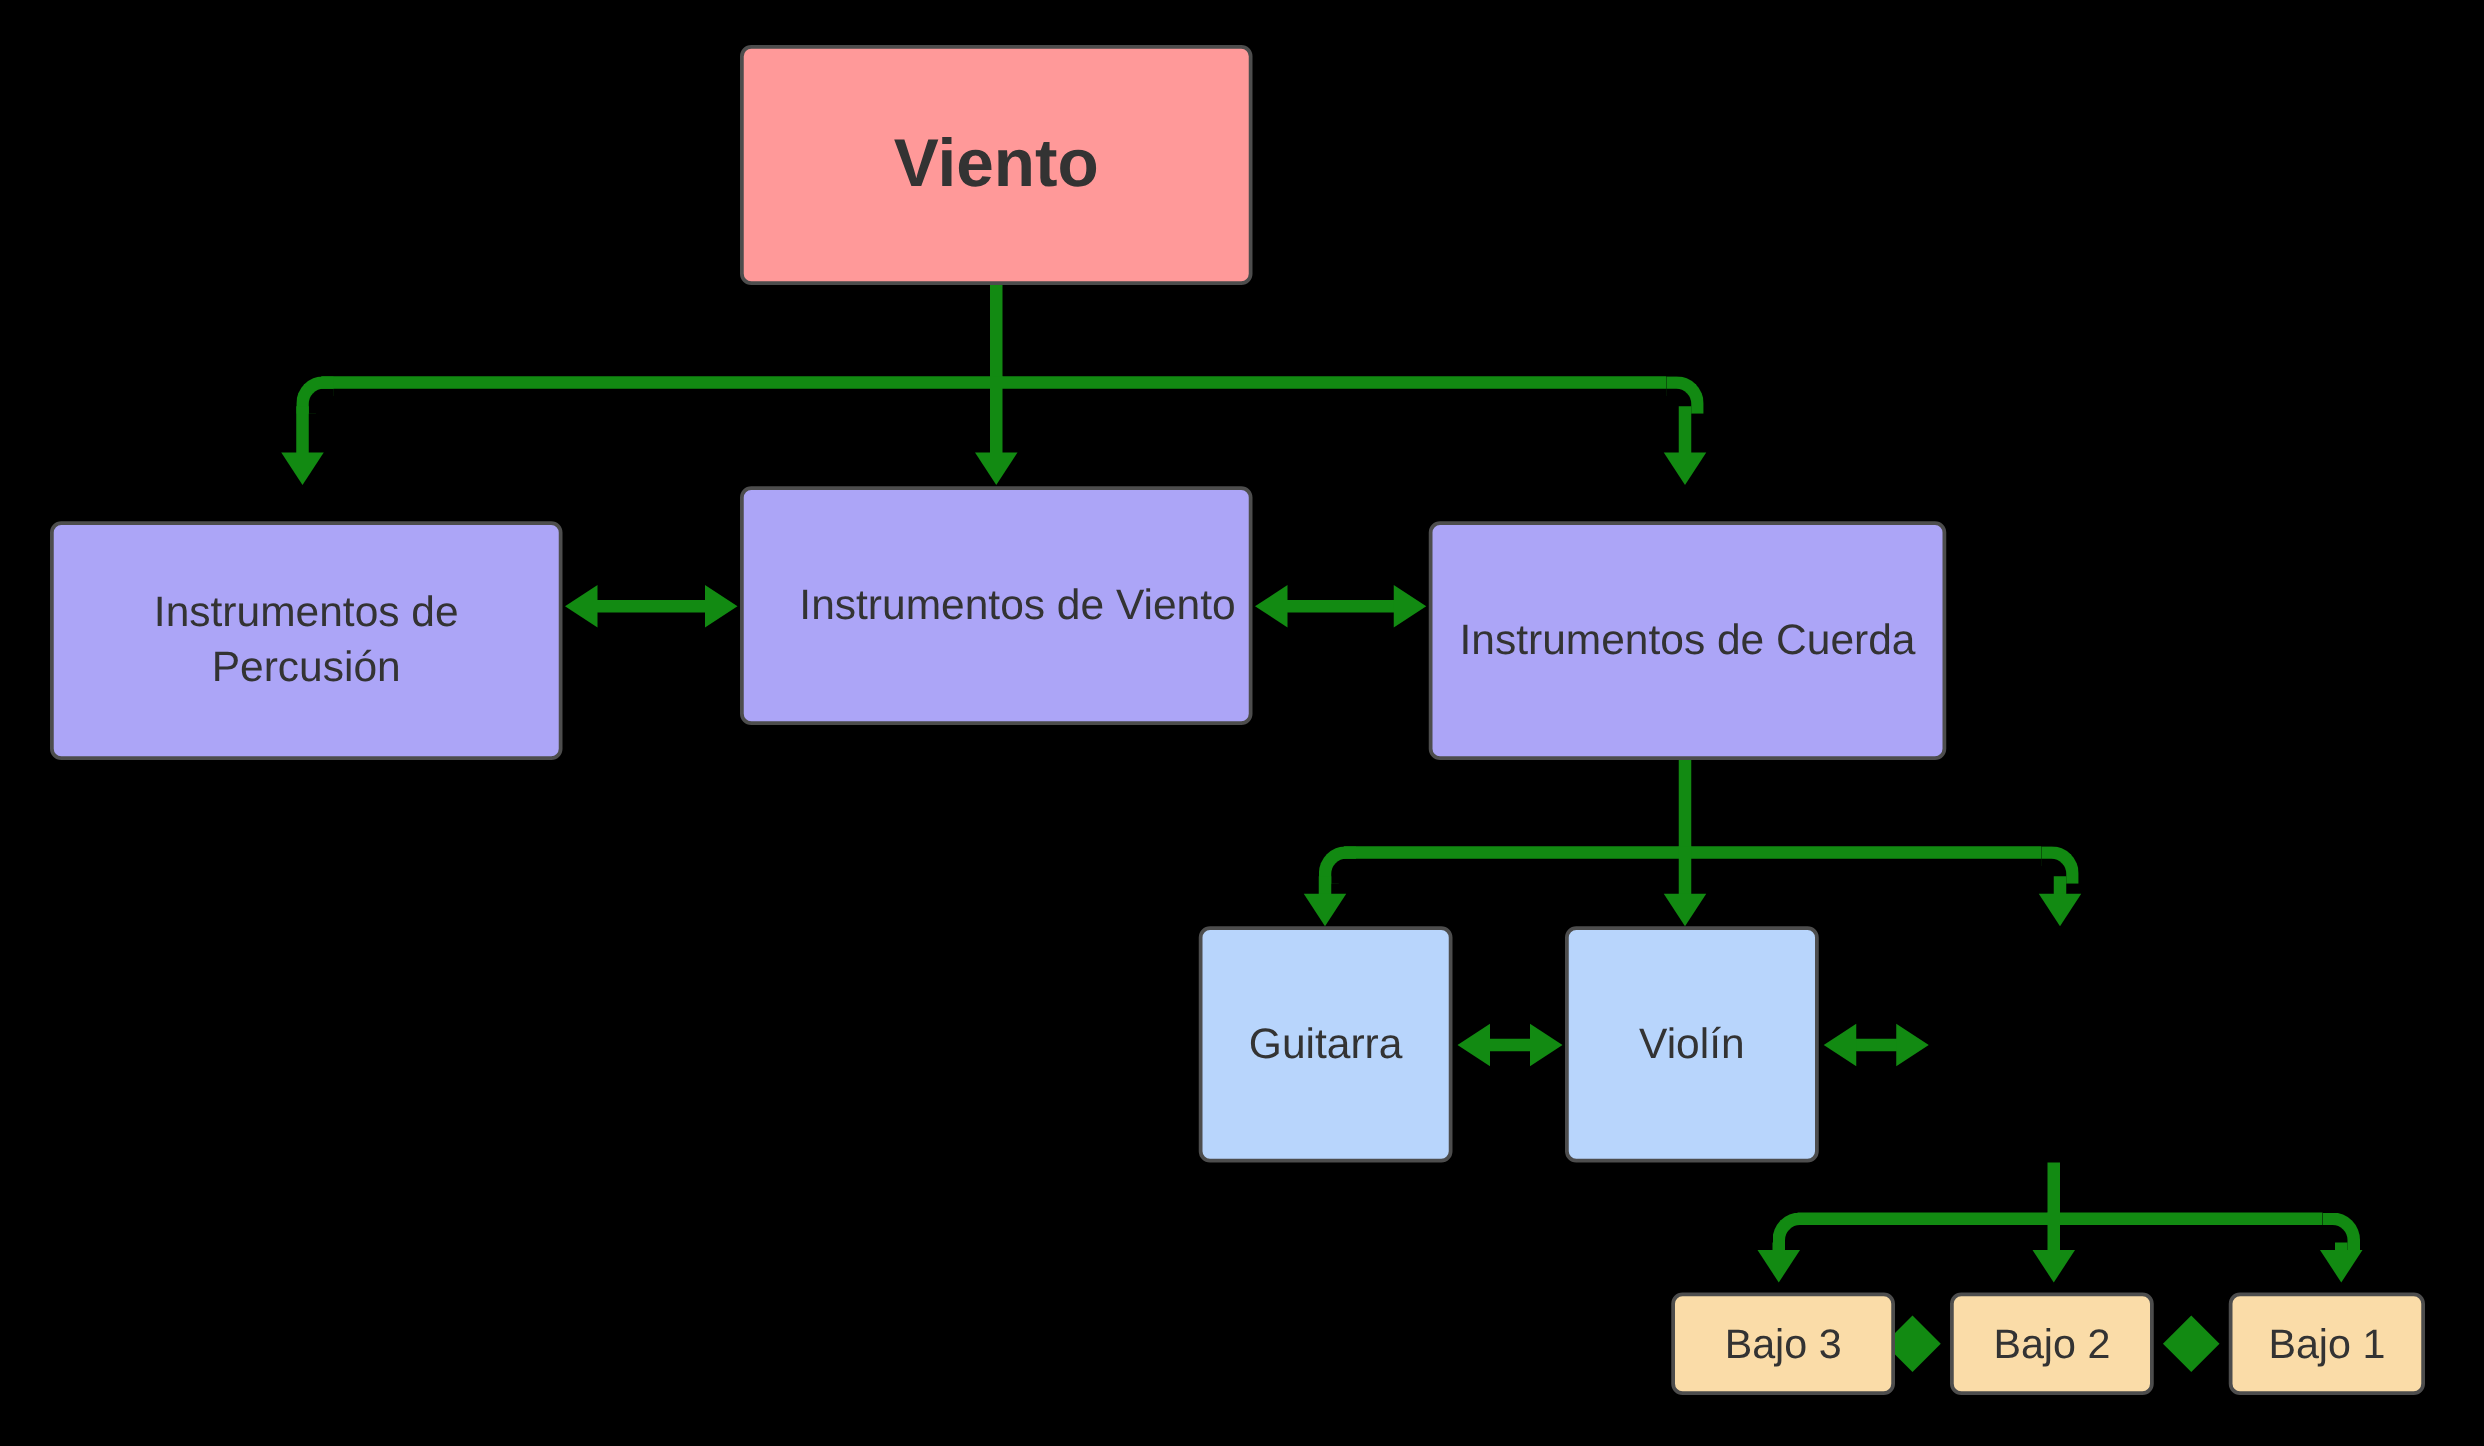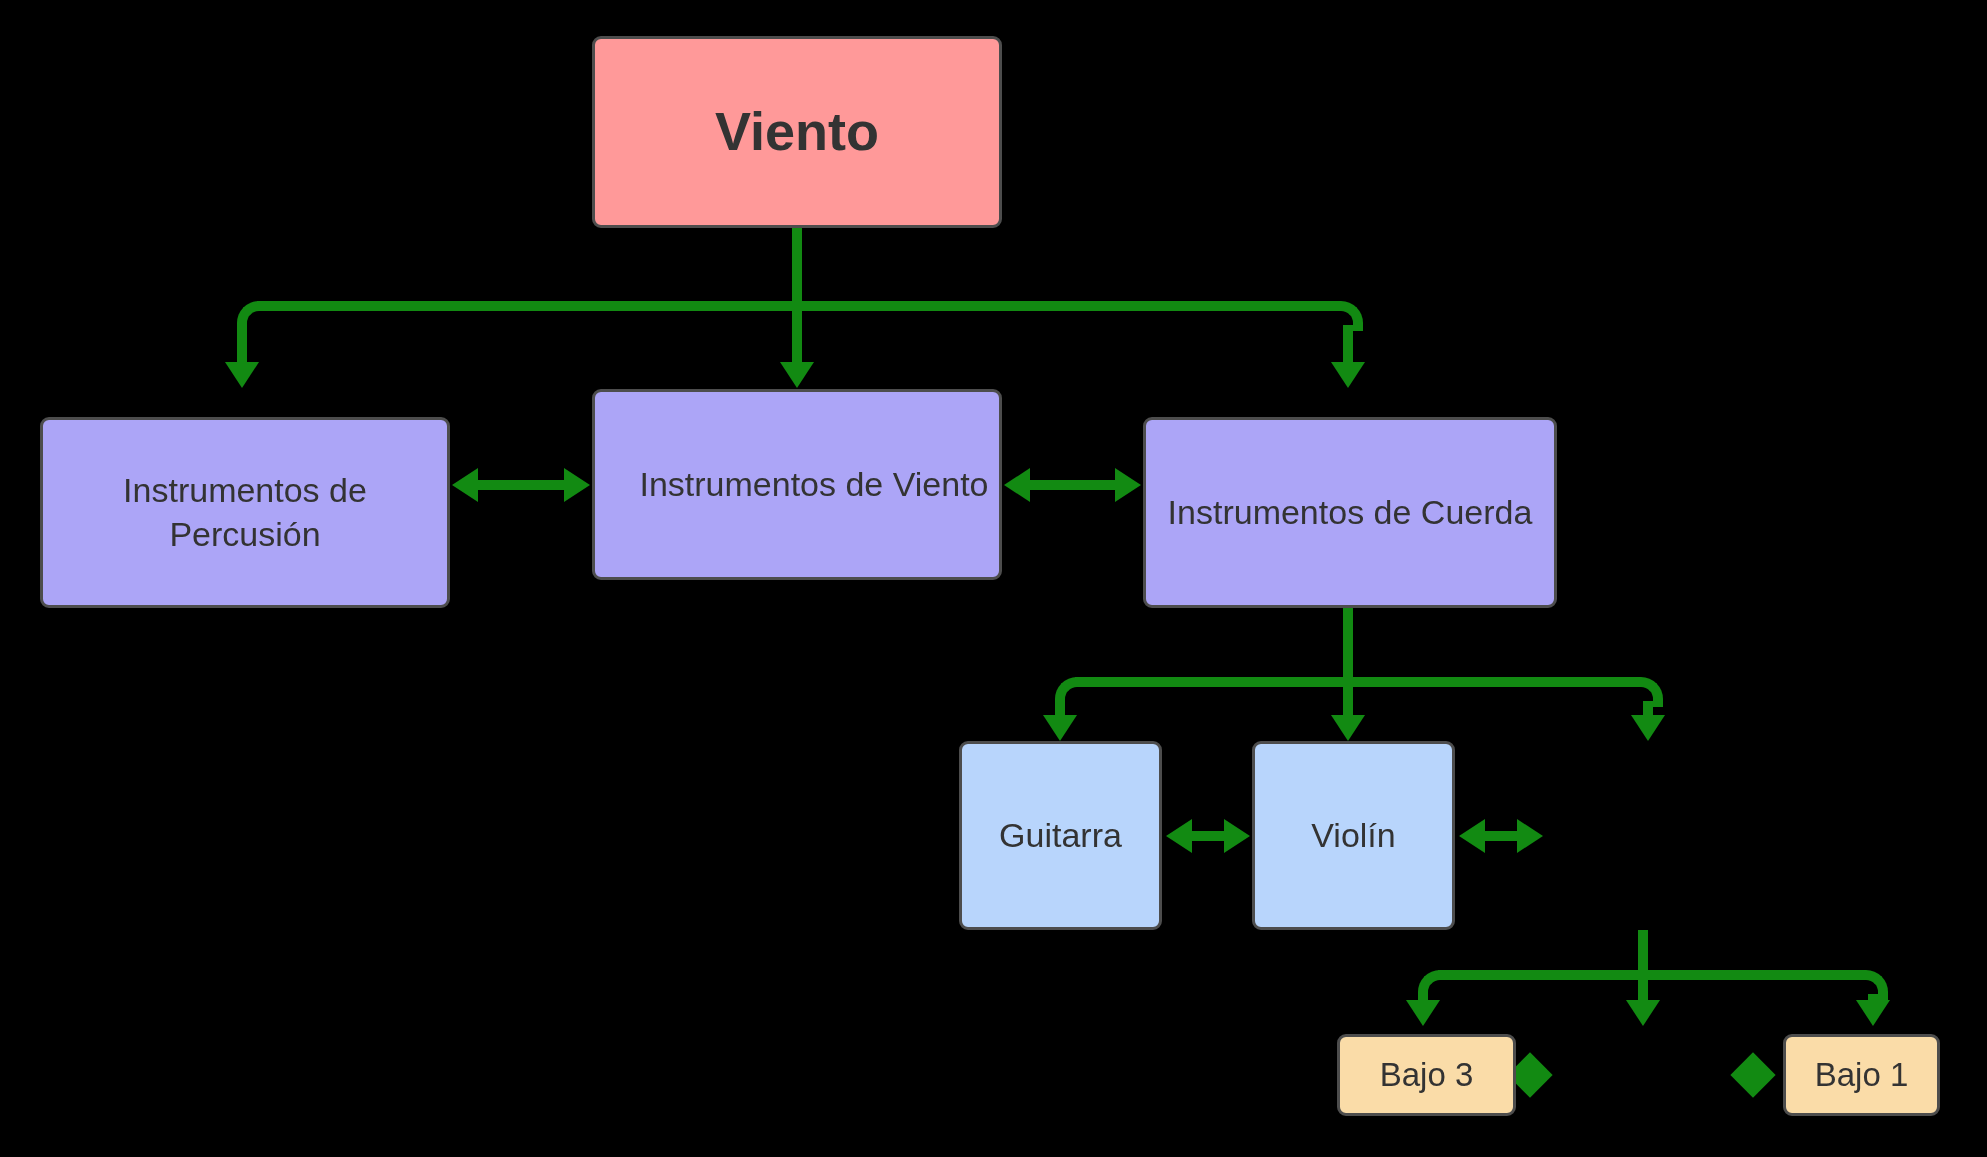--- a/index.html
+++ b/index.html
@@ -172,15 +172,16 @@
   <div class="node node-root" style="left:592px; top:36px; width:410px; height:192px;">Viento</div>
 
   <div class="node node-cat" style="left:40px; top:389px; width:410px; height:191px;margin-top:28px;">Instrumentos de Percusión</div>
   <div class="node node-cat" style="left:592px; top:389px; width:410px; height:191px;padding-left:40px;">Instrumentos de Viento</div>
   <div class="node node-cat" style="left:1143px; top:389px; width:414px; height:191px;margin-top:28px;">Instrumentos de Cuerda</div>
 
   <div class="node node-inst" style="left:959px; top:741px; width:203px; height:189px;">Guitarra</div>
   <div class="node node-inst" style="left:1252px; top:741px; width:203px; height:189px;">Violín</div>
 
   <div class="node node-leaf" style="left:1337px; top:1034px; width:179px; height:82px;">Bajo 3</div>
+  <div class="node node-leaf" style="left:1560px; top:1034px; width:163px; height:82px;">Bajo 2</div>
   <div class="node node-leaf" style="left:1783px; top:1034px; width:157px; height:82px;">Bajo 1</div>
 
 </div>
 
 </body></html>

